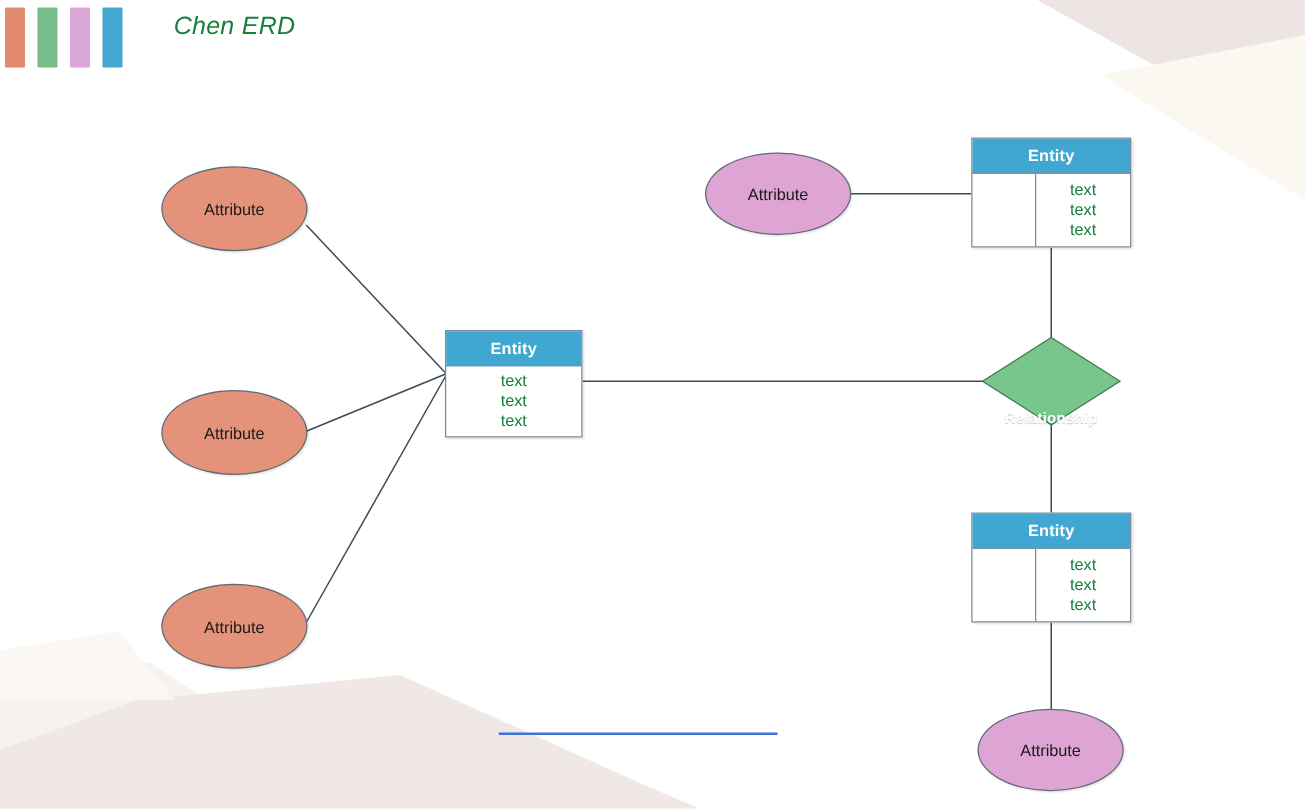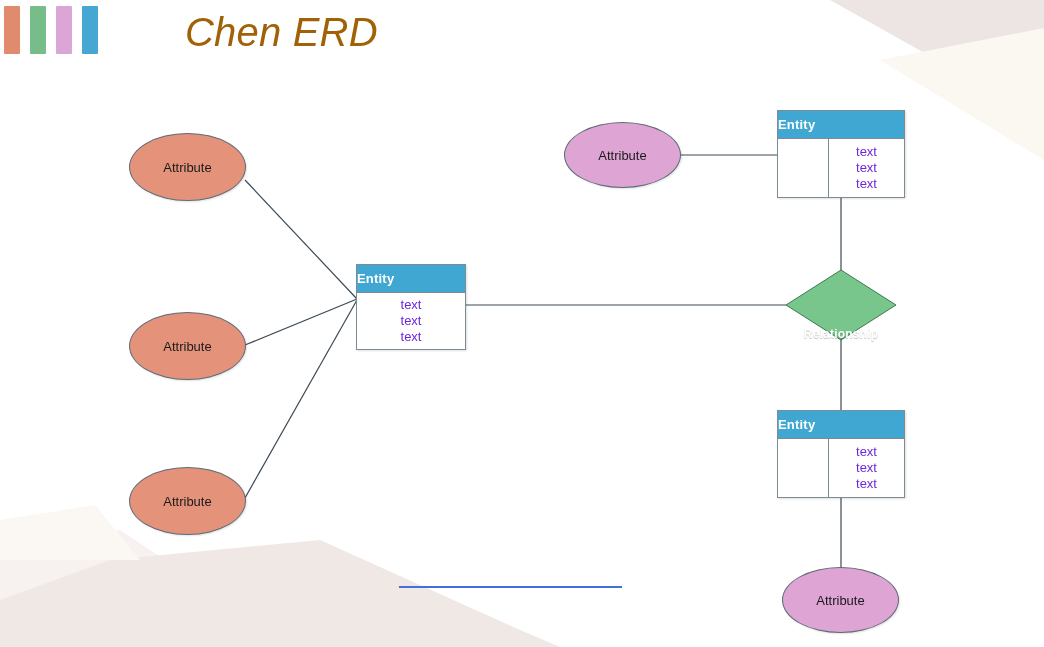--- a/index.html
+++ b/index.html
@@ -35,28 +35,27 @@
   }
   .brand-bar {
     width: 16px;
     height: 48px;
     border-radius: 1px;
   }
   .page-title {
     position: absolute;
     left: 139px;
     top: 10px;
-    font-size: 40px;
+    font-size: 20px;
     font-style: italic;
     font-weight: 400;
-    color: #a16207;
+    color: #15803d;
     letter-spacing: 0.2px;
     white-space: nowrap;
     z-index: 3;
-    margin-left: 46px;
   }
 
   
   .diagram {
     position: absolute;
     inset: 0;
     z-index: 2;
   }
   .edges {
     position: absolute;
@@ -79,20 +78,21 @@
   .entity {
     border: 1px solid #7d8b95;
     background: #ffffff;
     box-shadow: 1px 1px 2px rgba(0,0,0,0.13);
     display: flex;
     flex-direction: column;
   }
   .entity-header {
     height: 27px;
     line-height: 27px;
+    text-align: center;
     color: #ffffff;
     font-weight: bold;
     font-size: 13px;
     letter-spacing: 0.2px;
     border-bottom: 1px solid #7d8b95;
   }
   .entity-body {
     flex: 1;
     display: flex;
   }
@@ -106,21 +106,21 @@
     flex-direction: column;
     align-items: center;
     justify-content: center;
     padding: 3px 0;
   }
   .entity-col-attrs.no-divider {
     padding-left: 0;
   }
   .attr-line {
     font-size: 13px;
-    color: #6d28d9;
+    color: #15803d;
     line-height: 16px;
   }
 
   
   .ellipse {
     border-radius: 50%;
     border: 1px solid #5d6b77;
     display: flex;
     align-items: center;
     justify-content: center;

